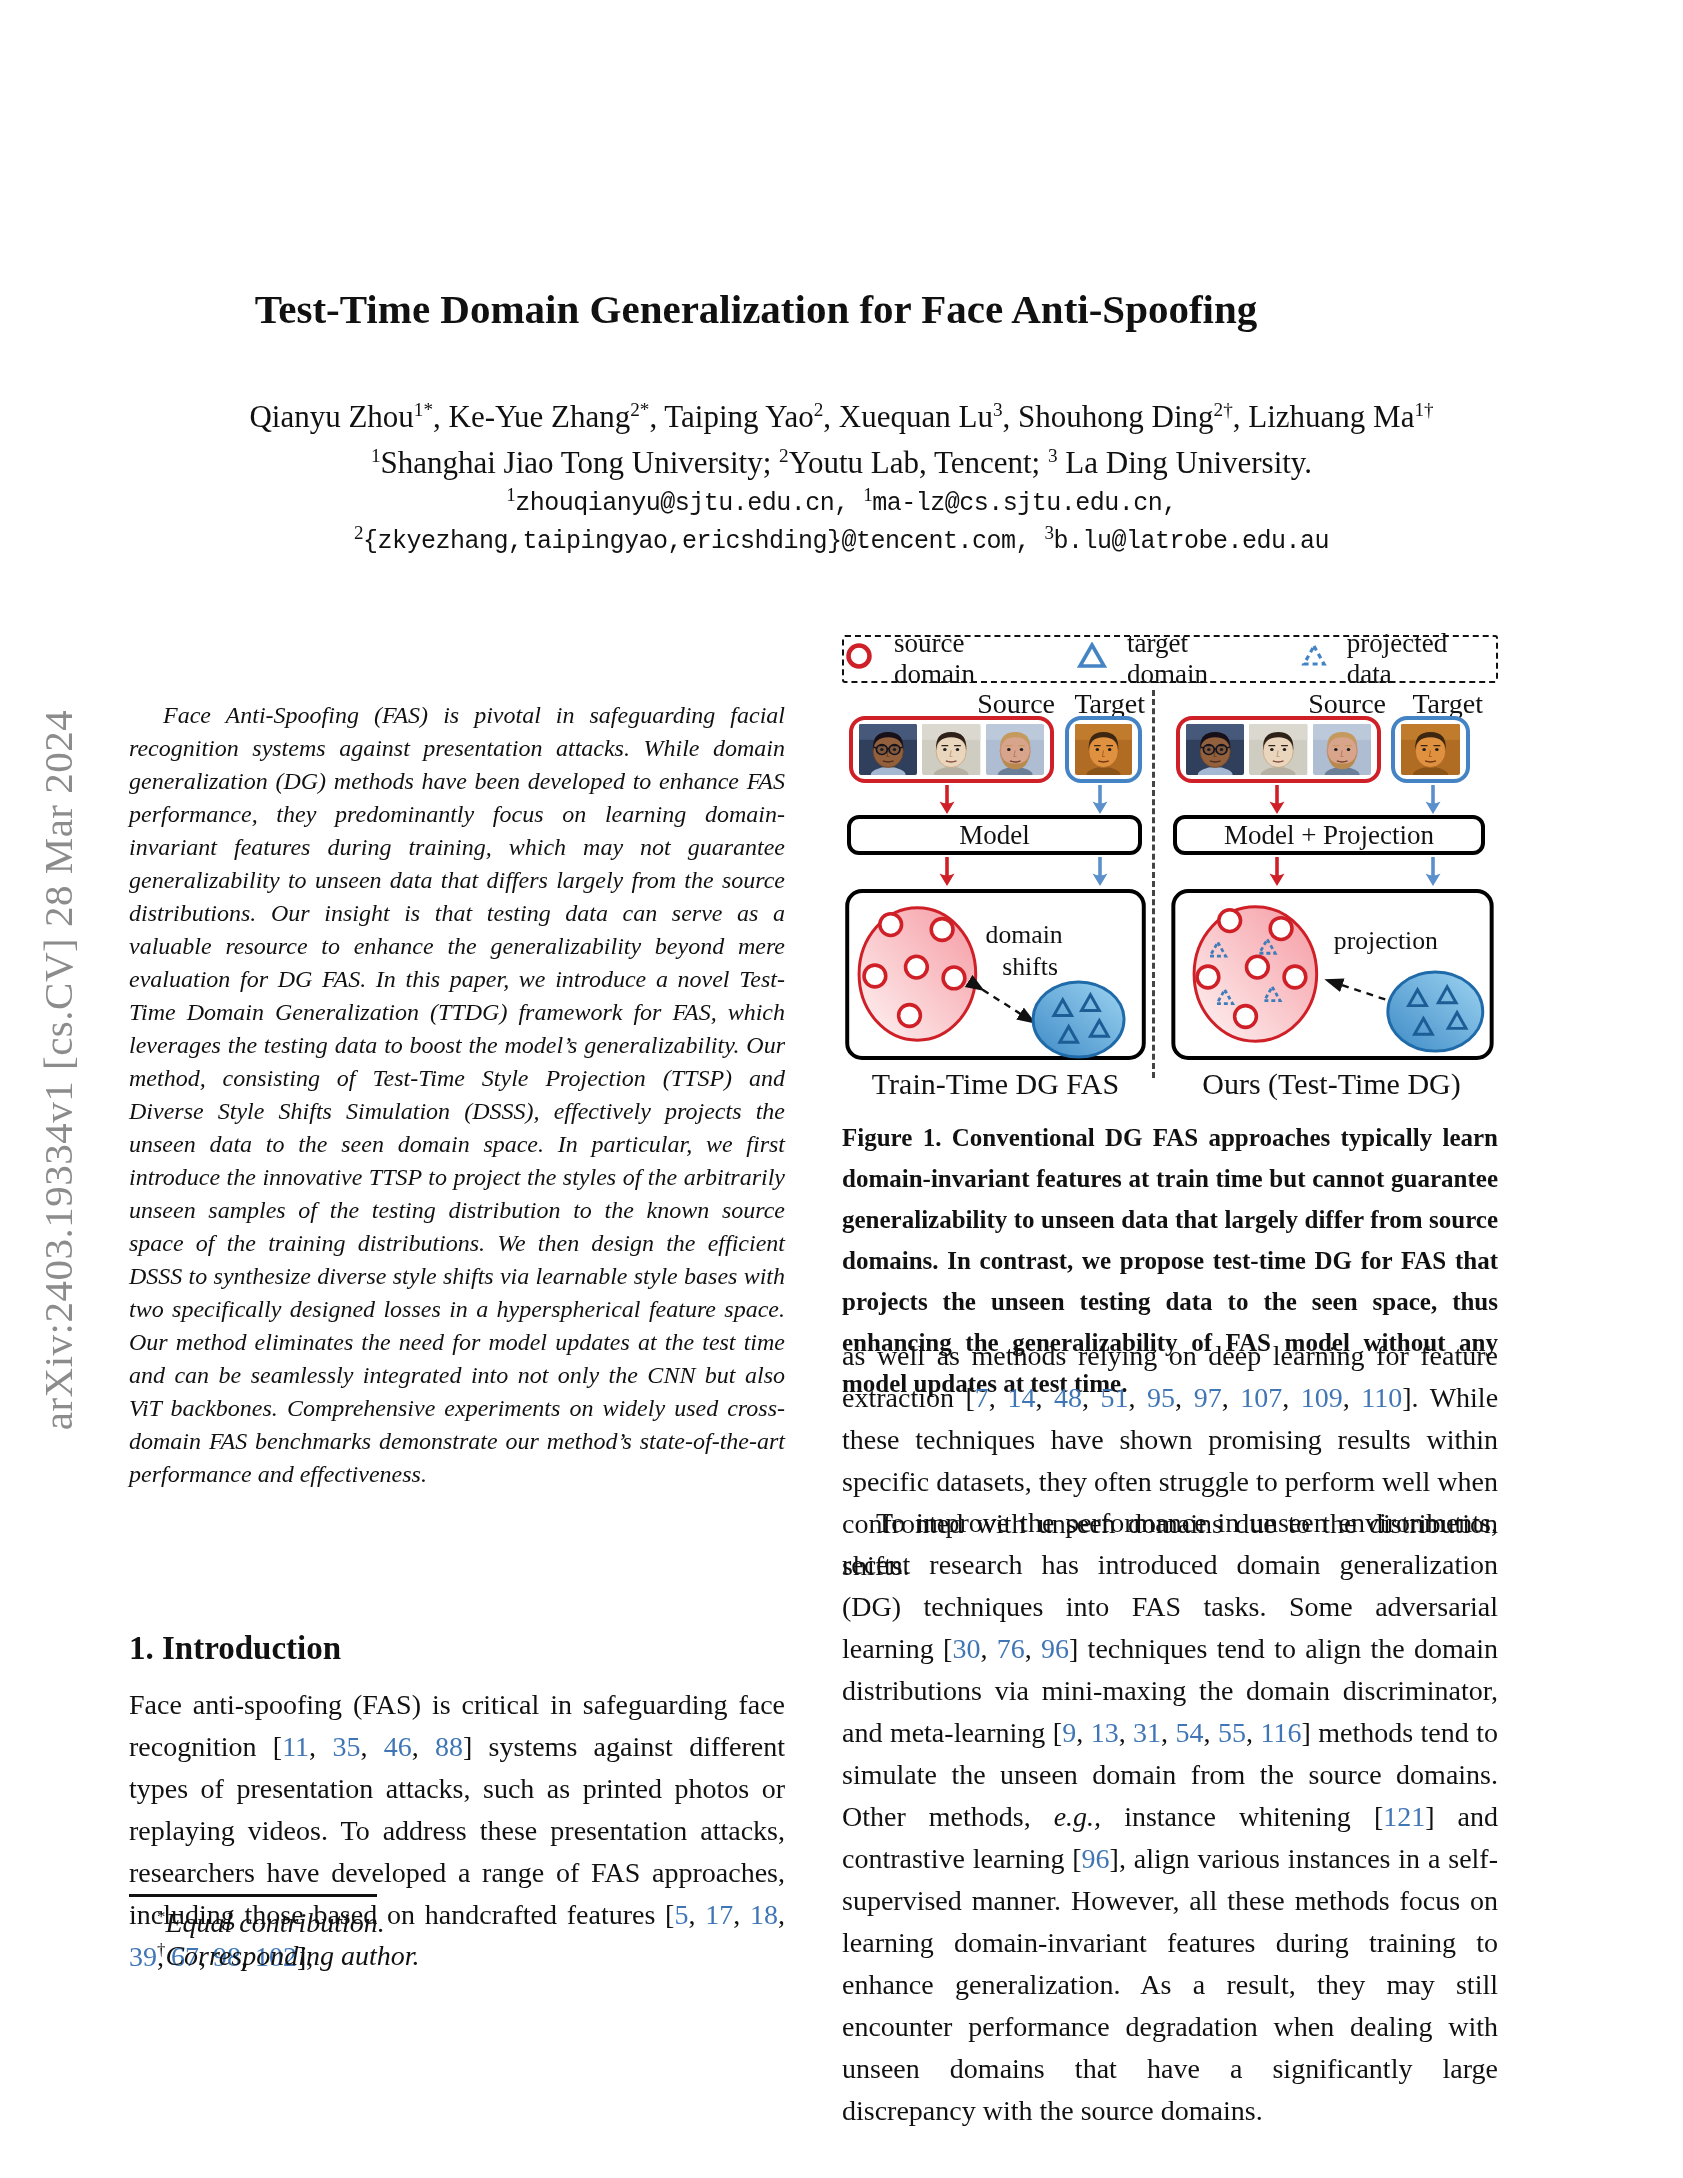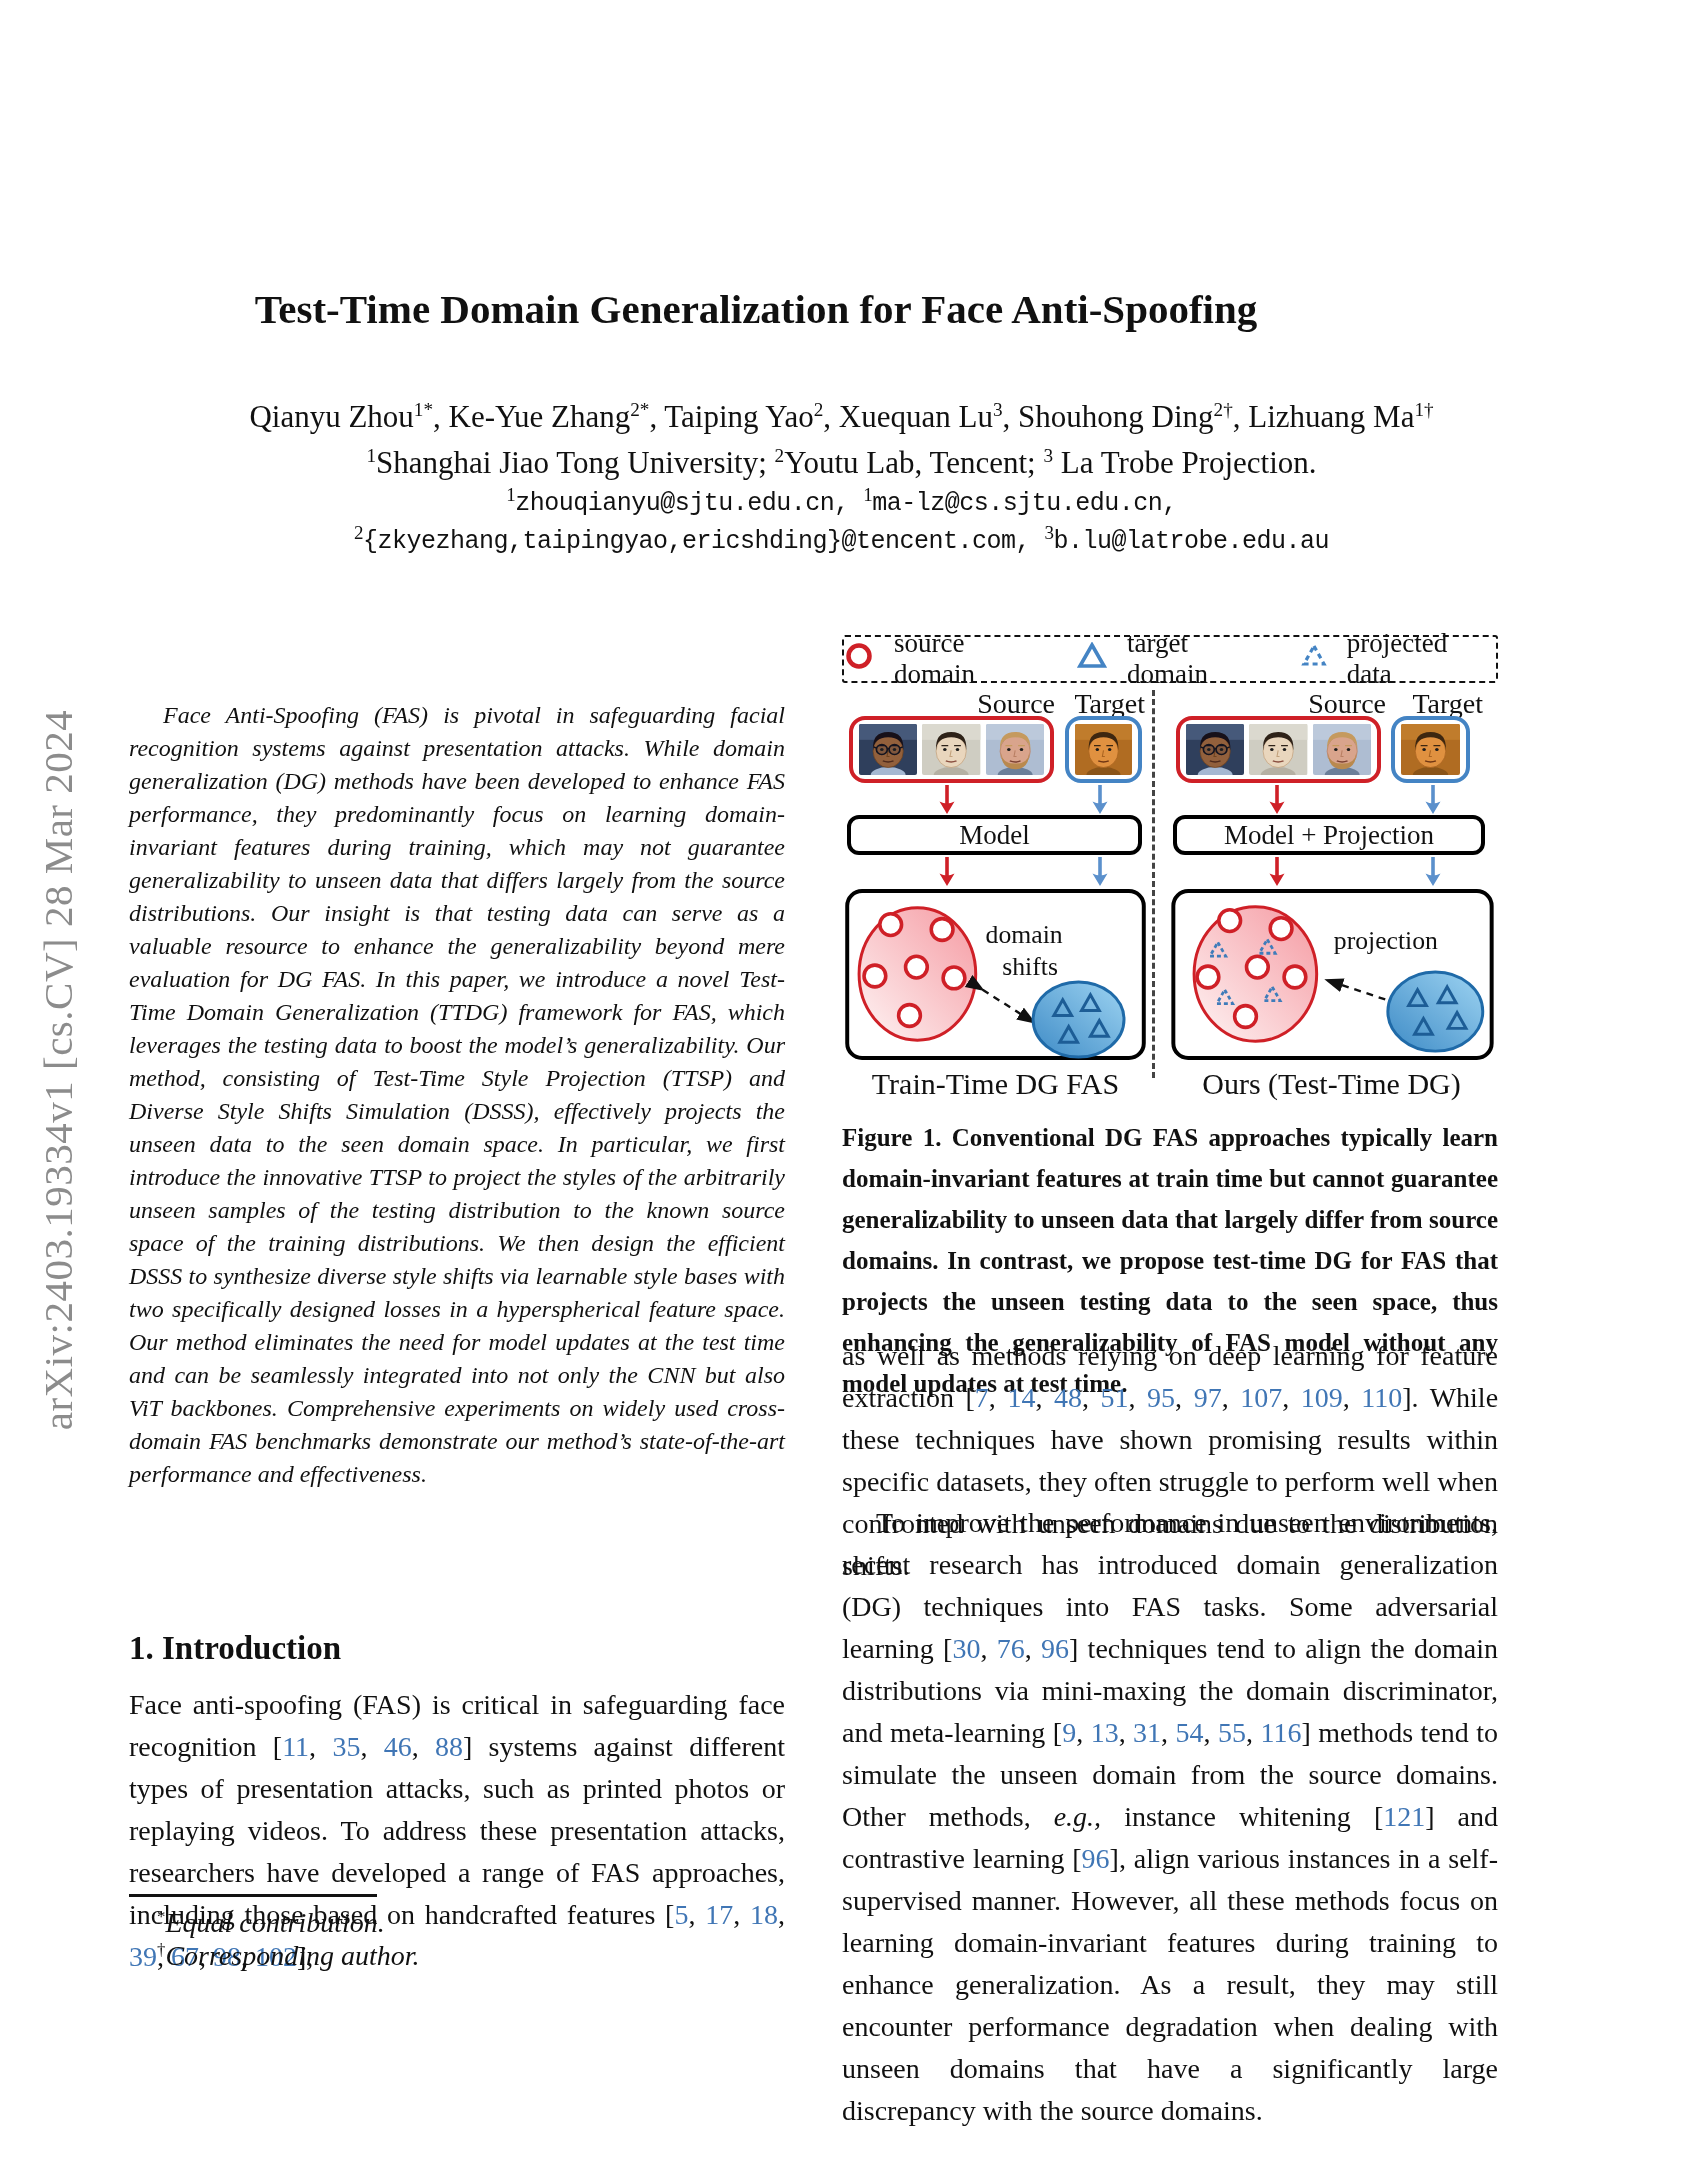--- a/index.html
+++ b/index.html
@@ -75,21 +75,21 @@
 
   <div class="watermark">arXiv:2403.19334v1  [cs.CV]  28 Mar 2024</div>
 
   <h1 class="title">Test-Time Domain Generalization for Face Anti-Spoofing</h1>
 
   <div class="authors">
     <span><span>Qianyu Zhou</span><sup>1*</sup><span>, </span></span><span><span>Ke-Yue Zhang</span><sup>2*</sup><span>, </span></span><span><span>Taiping Yao</span><sup>2</sup><span>, </span></span><span><span>Xuequan Lu</span><sup>3</sup><span>, </span></span><span><span>Shouhong Ding</span><sup>2†</sup><span>, </span></span><span><span>Lizhuang Ma</span><sup>1†</sup><span></span></span>
   </div>
 
   <div class="affils">
-    <span><sup>1</sup><span>Shanghai Jiao Tong University; </span></span><span><sup>2</sup><span>Youtu Lab, Tencent; </span></span><span><sup>3</sup><span> La Trobe Projection.</span></span>
+    <span><sup>1</sup><span>Shanghai Jiao Tong University; </span></span><span><sup>2</sup><span>Youtu Lab, Tencent; </span></span><span><sup>3</sup><span> La Ding University.</span></span>
   </div>
 
   <div class="email-line email1">
     <sup>1</sup><span>zhouqianyu@sjtu.edu.cn, </span><sup>1</sup><span>ma-lz@cs.sjtu.edu.cn,</span>
   </div>
   <div class="email-line email2">
     <sup>2</sup><span>{zkyezhang,taipingyao,ericshding}@tencent.com, </span><sup>3</sup><span>b.lu@latrobe.edu.au</span>
   </div>
 
   <div class="abstract-body">Face Anti-Spoofing (FAS) is pivotal in safeguarding facial recognition systems against presentation attacks. While domain generalization (DG) methods have been developed to enhance FAS performance, they predominantly focus on learning domain-invariant features during training, which may not guarantee generalizability to unseen data that differs largely from the source distributions. Our insight is that testing data can serve as a valuable resource to enhance the generalizability beyond mere evaluation for DG FAS. In this paper, we introduce a novel Test-Time Domain Generalization (TTDG) framework for FAS, which leverages the testing data to boost the model’s generalizability. Our method, consisting of Test-Time Style Projection (TTSP) and Diverse Style Shifts Simulation (DSSS), effectively projects the unseen data to the seen domain space. In particular, we first introduce the innovative TTSP to project the styles of the arbitrarily unseen samples of the testing distribution to the known source space of the training distributions. We then design the efficient DSSS to synthesize diverse style shifts via learnable style bases with two specifically designed losses in a hyperspherical feature space. Our method eliminates the need for model updates at the test time and can be seamlessly integrated into not only the CNN but also ViT backbones. Comprehensive experiments on widely used cross-domain FAS benchmarks demonstrate our method’s state-of-the-art performance and effectiveness.</div>

